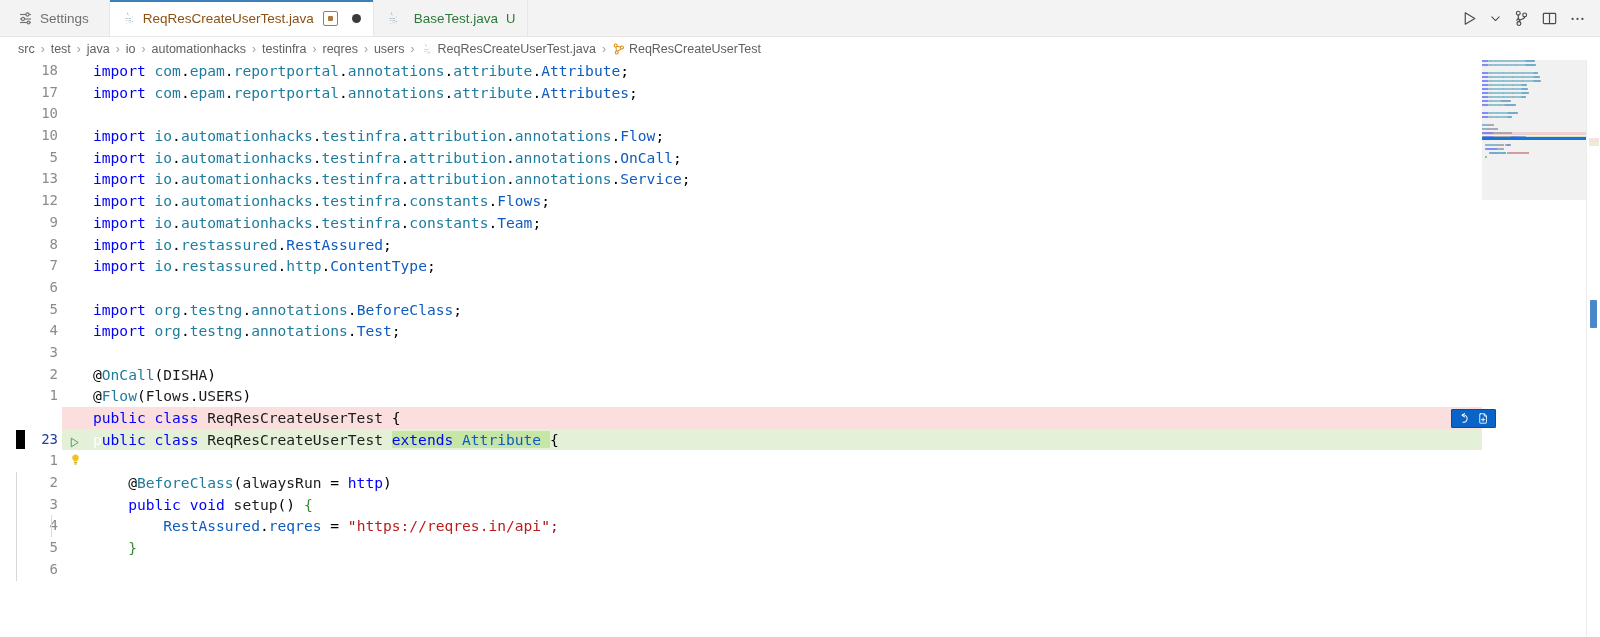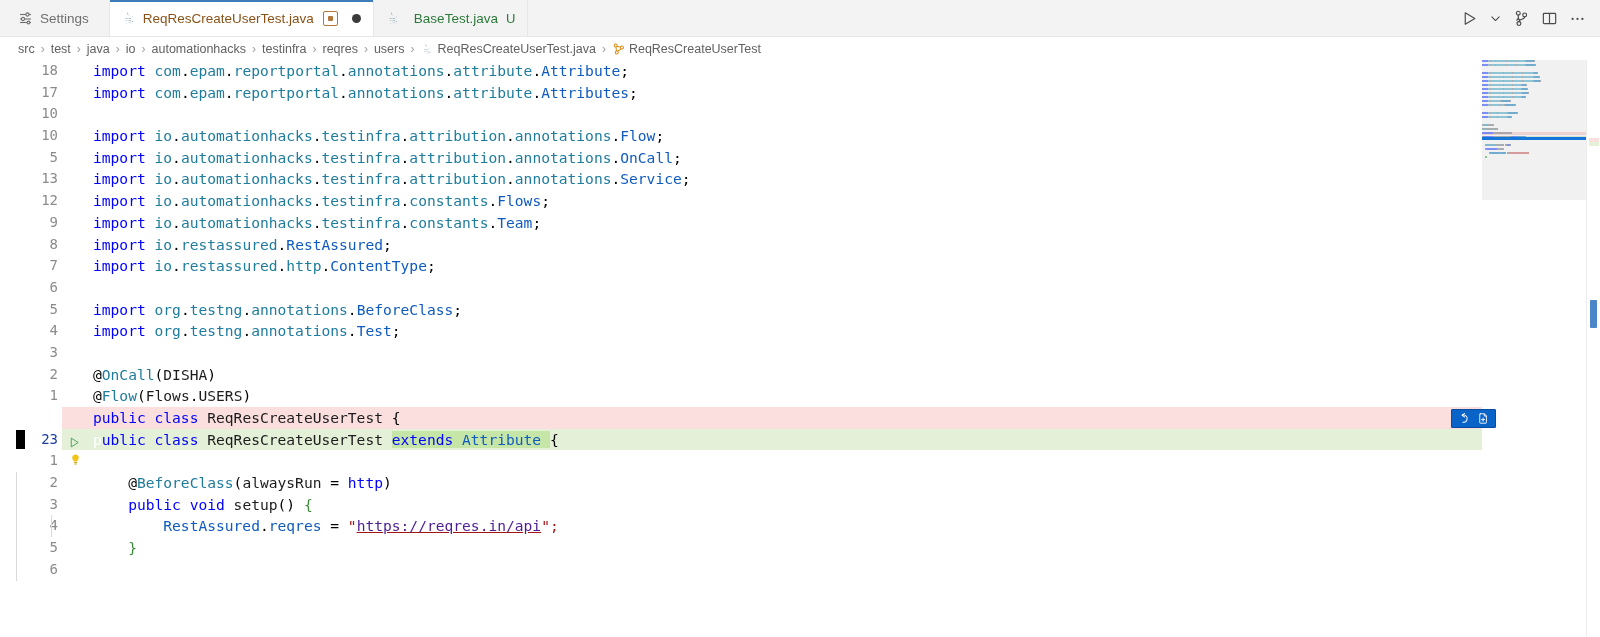--- a/index.html
+++ b/index.html
@@ -134,21 +134,21 @@
 
   
   .kw   { color: #0000ff; }
   .kw2  { color: #0f5bbf; }
   .pkg  { color: #1e7c9e; }
   .ann  { color: #1f7b9c; }
   .str  { color: #a31515; }
   .punc { color: #000000; }
   .brace{ color: #3a8a3a; }
   .ident{ color: #1c1c1c; }
-  .link { color: #4c1d95; text-decoration: underline; text-decoration-color:#a31515; cursor: pointer; }
+  .link { color: #b91c1c; text-decoration-color:#a31515; cursor: pointer; }
 
   .indent-guide {
     position: absolute;
     top: 0; bottom: 0;
     width: 1px;
     background: #d9d9d9;
   }
 
   .run-arrow { position: absolute; left: 6px; top: 4px; }
   .bulb { position: absolute; left: 6px; top: 2px; }

